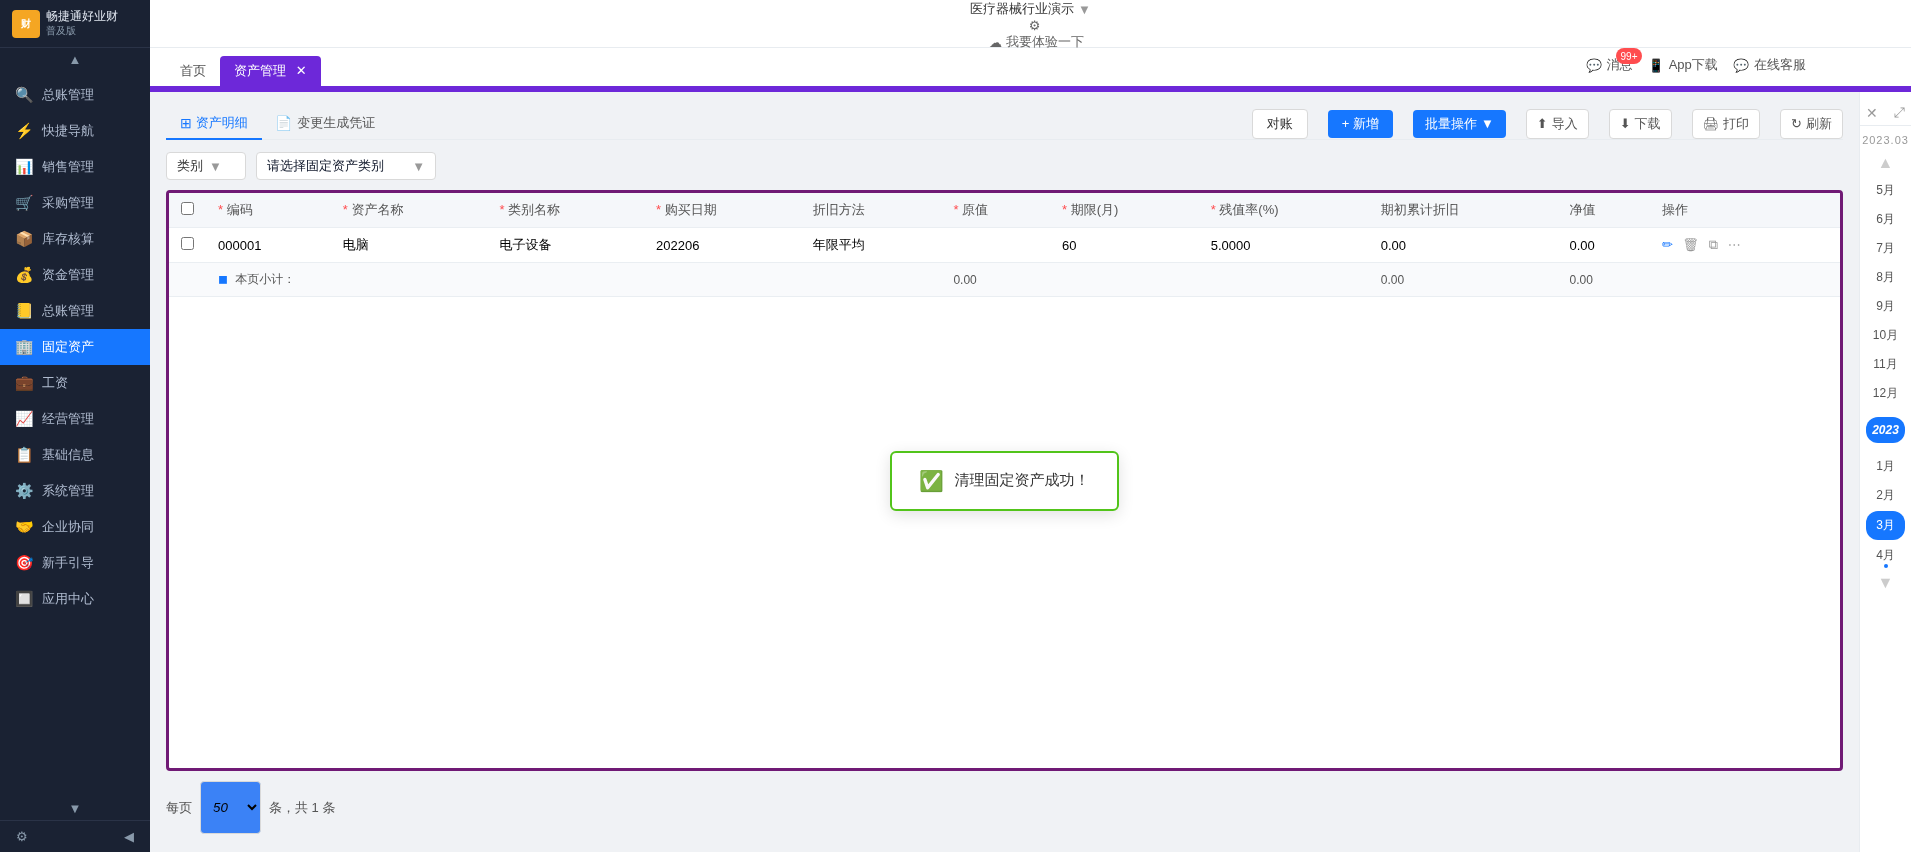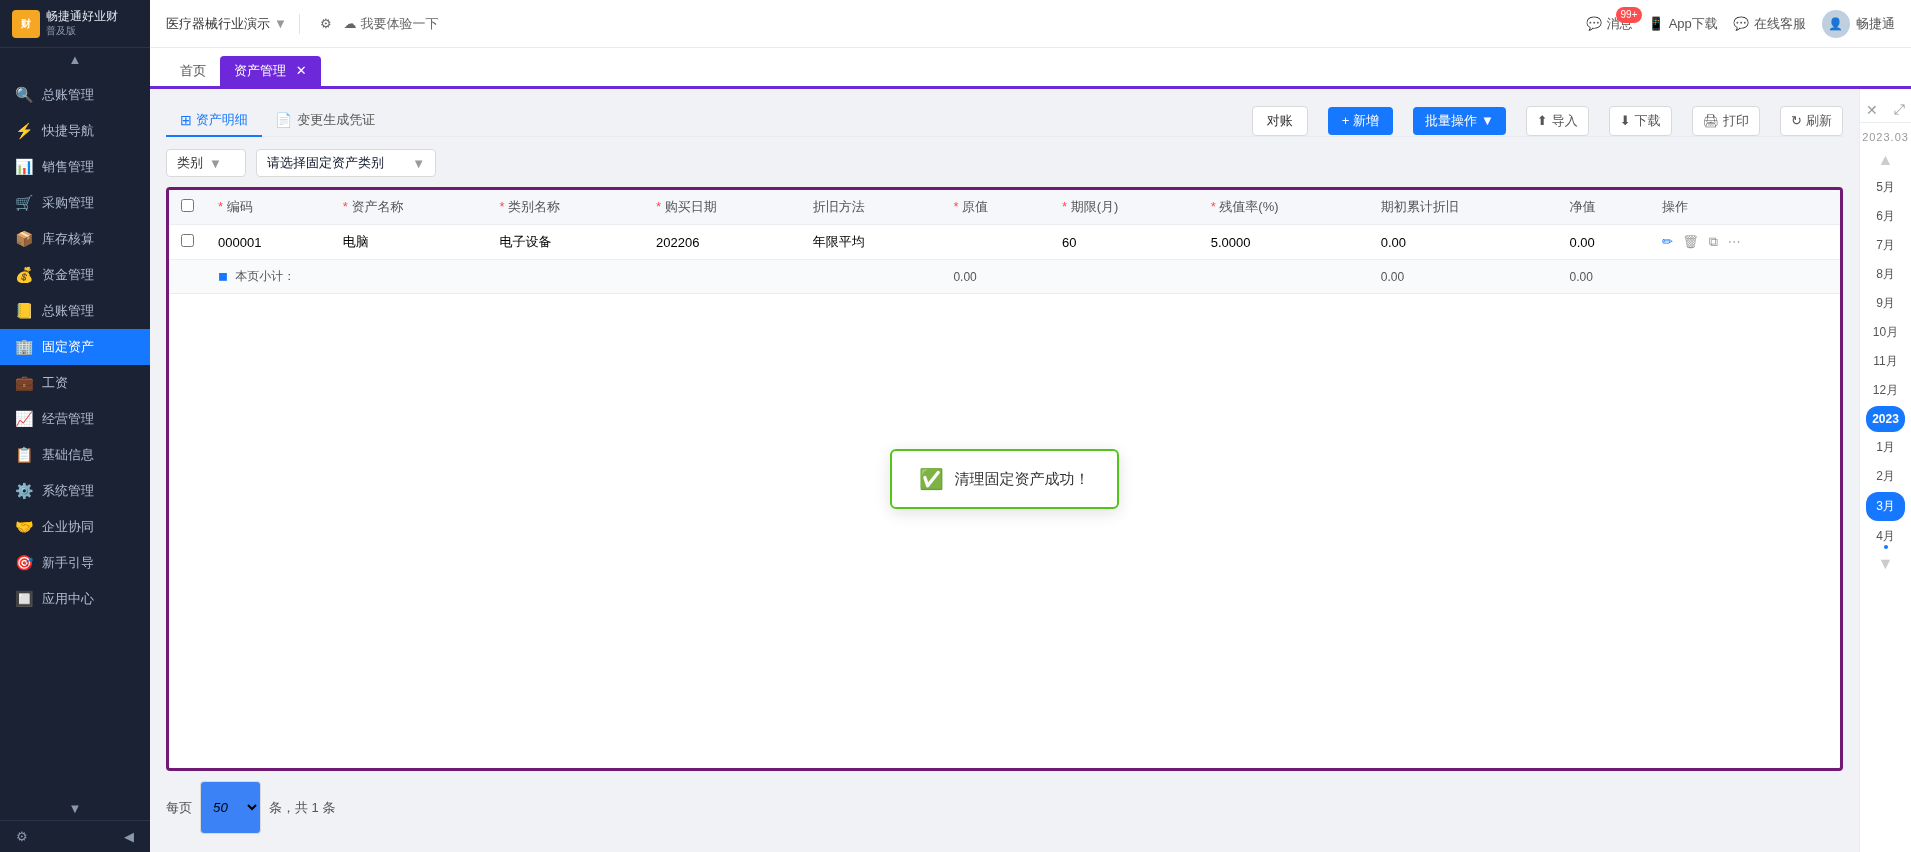--- a/index.html
+++ b/index.html
@@ -81,20 +81,21 @@
 
     
     .topbar {
       height: 48px;
       background: #fff;
       display: flex;
       align-items: center;
       padding: 0 16px;
       border-bottom: 1px solid #e8ecf0;
       flex-shrink: 0;
+      flex-direction: column;
     }
     .topbar-company {
       display: flex;
       align-items: center;
       font-size: 13px;
       color: #333;
       cursor: pointer;
     }
     .topbar-divider { width: 1px; height: 20px; background: #e0e4ea; margin: 0 12px; }
     .topbar-settings-icon { color: #666; cursor: pointer; margin-left: 8px; }
@@ -104,21 +105,21 @@
     .badge { background: #ff4d4f; color: #fff; border-radius: 10px; font-size: 10px; padding: 0 5px; min-width: 18px; height: 16px; display: flex; align-items: center; justify-content: center; position: absolute; top: -8px; right: -10px; }
     .topbar-user { display: flex; align-items: center; gap: 6px; color: #555; cursor: pointer; }
     .avatar { width: 28px; height: 28px; border-radius: 50%; background: #c0cfe0; display: flex; align-items: center; justify-content: center; font-size: 12px; color: #555; }
 
     
     .page-tabs {
       background: #fff;
       padding: 8px 16px 0;
       display: flex;
       align-items: flex-end;
-      border-bottom: 3px solid #6d28d9;
+      border-bottom: 6px solid #6d28d9;
       flex-shrink: 0;
     }
     .page-tab {
       padding: 6px 14px;
       cursor: pointer;
       font-size: 13px;
       color: #555;
       border-radius: 4px 4px 0 0;
     }
     .page-tab.active {
@@ -269,23 +270,24 @@
       background: #1677ff;
       color: #fff;
       border-radius: 12px;
       margin: 1px 6px;
       width: calc(100% - 12px);
     }
     .month-item.year-badge {
       background: #1677ff;
       color: #fff;
       border-radius: 12px;
-      margin: 1px 6px;
+      margin: 9px 6px;
       width: calc(100% - 12px);
       font-weight: bold;
+      font-style: italic;
     }
     .month-item.has-dot { position: relative; }
     .month-item.has-dot::after { content: ''; position: absolute; bottom: 2px; left: 50%; transform: translateX(-50%); width: 4px; height: 4px; border-radius: 50%; background: #1677ff; }
     .scroll-hint { color: #ccc; font-size: 16px; cursor: pointer; padding: 4px; }
     .panel-close { cursor: pointer; color: #999; font-size: 14px; }
     .panel-expand { cursor: pointer; color: #999; font-size: 14px; }
   </style>
 </head>
 <body>
 

